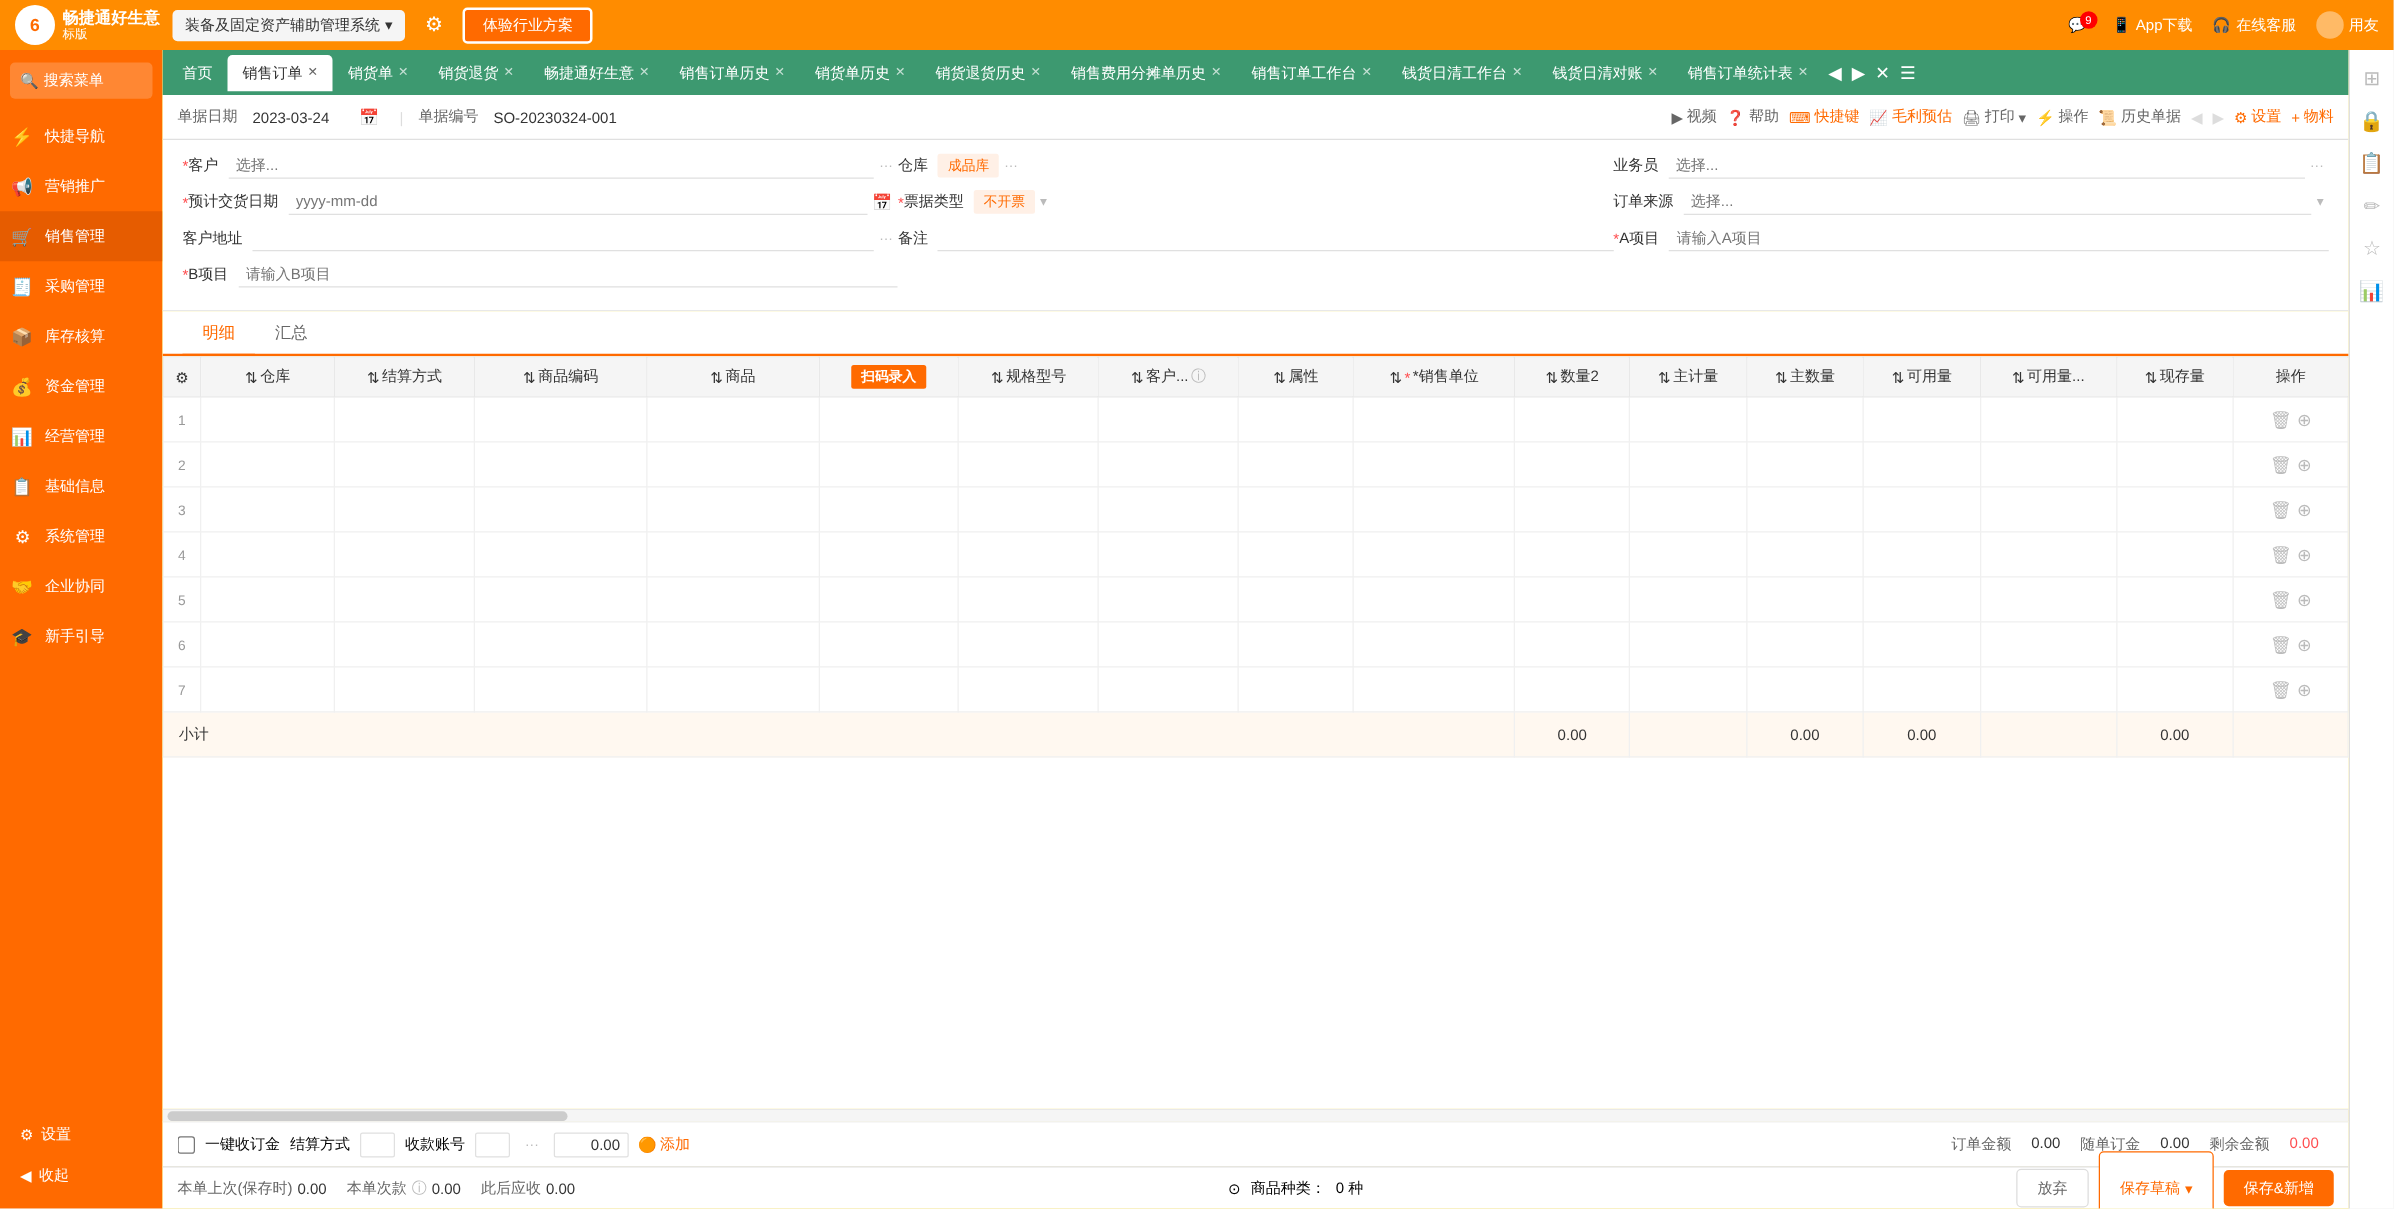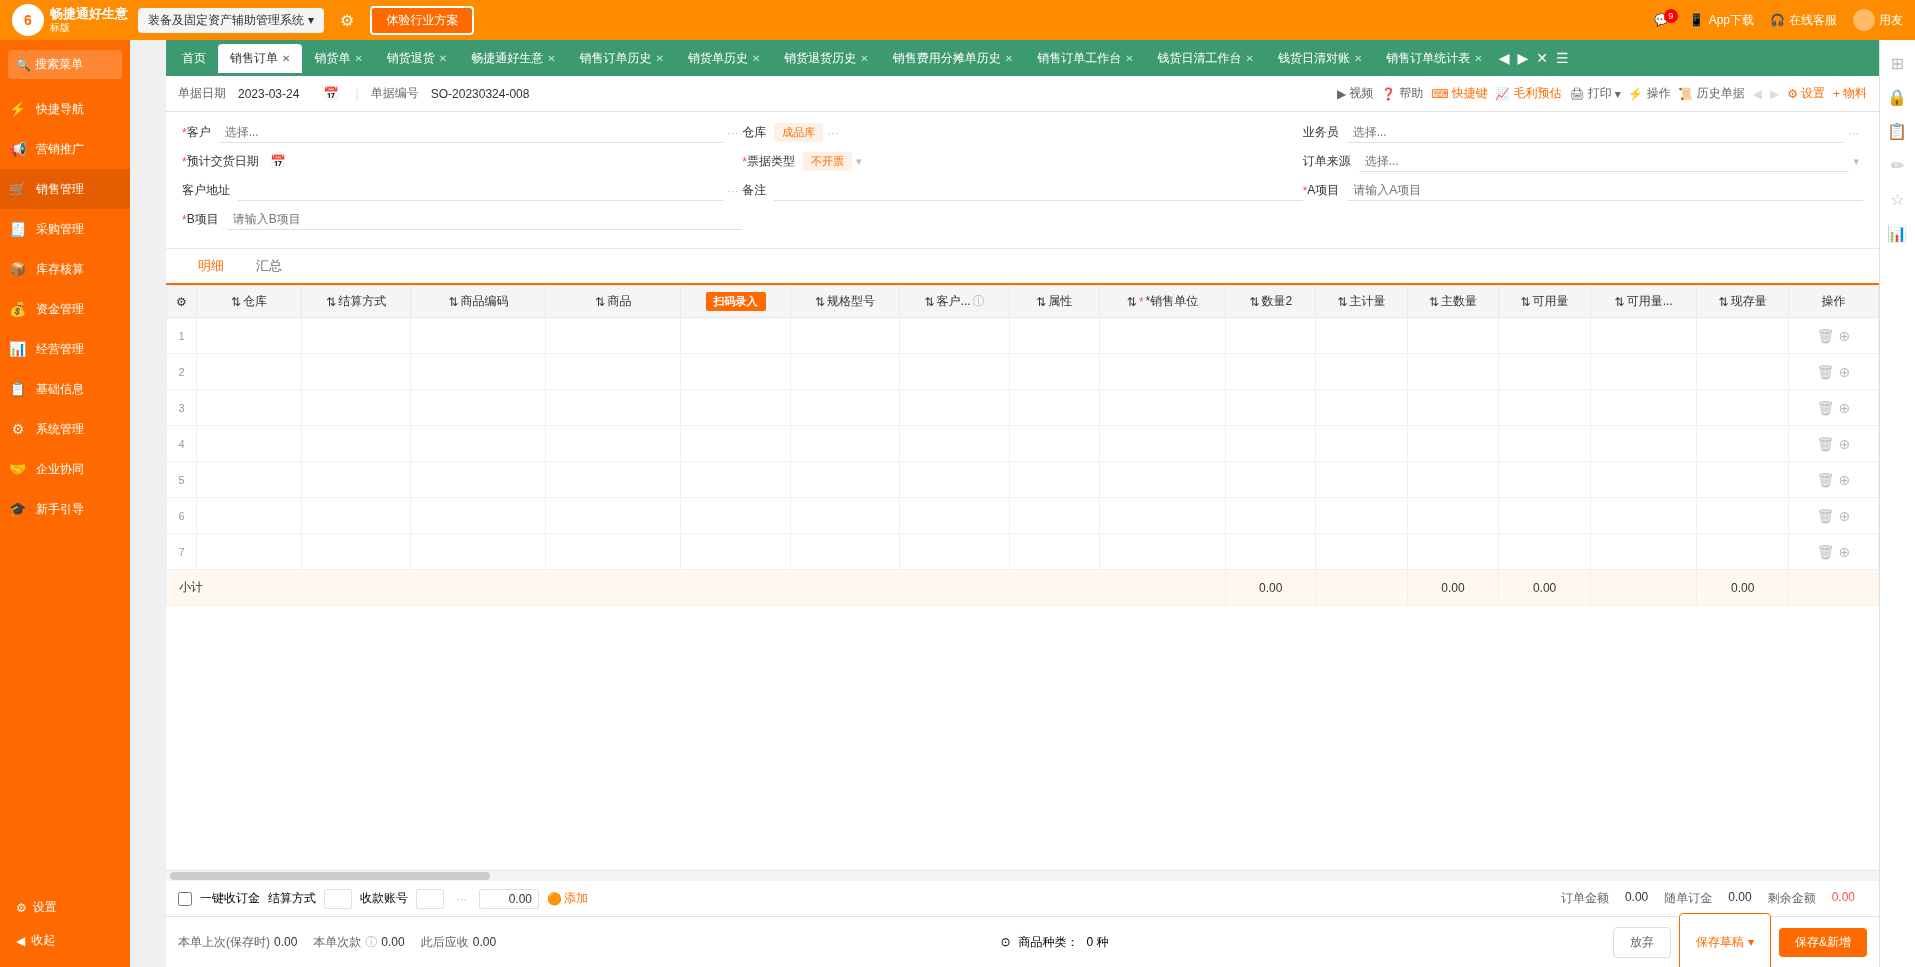--- a/index.html
+++ b/index.html
@@ -3,21 +3,21 @@
   <meta charset="utf-8">
   <style>
     * { box-sizing: border-box; margin: 0; padding: 0; }
     body { font-family: 'Microsoft YaHei', Arial, sans-serif; font-size: 12px; background: #f0f0f0; overflow: hidden; }
 
     
     .app-container { display: flex; flex-direction: column; height: 967px; width: 1915px; }
     .top-bar { height: 40px; background: #ff8c00; display: flex; align-items: center; padding: 0 12px; gap: 10px; flex-shrink: 0; }
     .main-layout { display: flex; flex: 1; overflow: hidden; }
     .sidebar { width: 130px; background: #ff6a00; flex-shrink: 0; display: flex; flex-direction: column; }
-    .content-area { flex: 1; display: flex; flex-direction: column; overflow: hidden; background: #fde047; margin-left: 36px; }
+    .content-area { flex: 1; display: flex; flex-direction: column; overflow: hidden; background: #fde047; }
 
     
     .logo-area { display: flex; align-items: center; gap: 6px; }
     .logo-icon { width: 32px; height: 32px; background: white; border-radius: 50%; display: flex; align-items: center; justify-content: center; color: #ff6a00; font-weight: bold; font-size: 14px; }
     .logo-text { color: white; font-size: 13px; font-weight: bold; line-height: 1.2; }
     .logo-sub { font-size: 10px; font-weight: normal; }
     .system-title { background: #f5f5f5; border-radius: 4px; padding: 4px 10px; font-size: 12px; color: #333; display: flex; align-items: center; gap: 4px; cursor: pointer; }
     .industry-btn { background: #ff6a00; border: 2px solid white; color: white; padding: 4px 14px; border-radius: 4px; font-size: 12px; cursor: pointer; }
     .top-right { margin-left: auto; display: flex; align-items: center; gap: 16px; color: white; font-size: 12px; }
     .top-right-item { display: flex; align-items: center; gap: 4px; cursor: pointer; }
@@ -75,21 +75,21 @@
     .th-sort { cursor: pointer; display: flex; align-items: center; justify-content: center; gap: 2px; }
     .th-required { color: #ff4d4f; }
     .scan-btn { background: #ff6a00; color: white; border: none; padding: 2px 8px; border-radius: 2px; font-size: 11px; cursor: pointer; font-weight: bold; }
     .row-num { color: #999; font-size: 11px; }
     .row-action { display: flex; align-items: center; justify-content: center; gap: 4px; }
     .row-action-btn { color: #bbb; cursor: pointer; font-size: 14px; }
     .subtotal-row td { background: #fff8f0; font-weight: 500; }
     .subtotal-val { color: #ff6a00; }
 
     
-    .bottom-bar { height: 51px; background: white; border-top: 1px solid #e0e0e0; display: flex; align-items: center; padding: 0 12px; gap: 16px; font-size: 12px; flex-shrink: 0; }
+    .bottom-bar { height: 34px; background: white; border-top: 1px solid #e0e0e0; display: flex; align-items: center; padding: 0 12px; gap: 16px; font-size: 12px; flex-shrink: 0; }
     .bottom-stat { display: flex; align-items: center; gap: 4px; color: #666; }
     .bottom-stat-val { color: #333; }
     .bottom-right { margin-left: auto; display: flex; align-items: center; gap: 8px; }
 
     
     .payment-row { height: 36px; background: white; border-top: 1px solid #f0f0f0; display: flex; align-items: center; padding: 0 12px; gap: 8px; font-size: 12px; flex-shrink: 0; }
     .payment-checkbox { width: 14px; height: 14px; cursor: pointer; }
     .payment-select { border: 1px solid #e0e0e0; border-radius: 2px; padding: 2px 20px 2px 6px; font-size: 12px; color: #999; appearance: none; background: white; cursor: pointer; }
     .payment-input { border: 1px solid #e0e0e0; border-radius: 2px; padding: 2px 6px; font-size: 12px; width: 60px; text-align: right; color: #333; }
     .add-btn { color: #ff6a00; cursor: pointer; display: flex; align-items: center; gap: 2px; }
@@ -302,21 +302,21 @@
       </div>
 
       <div class="toolbar">
         <span class="toolbar-label">单据日期</span>
         <div class="toolbar-date">
           <span class="toolbar-value">2023-03-24</span>
           <span class="form-calendar">📅</span>
         </div>
         <span class="toolbar-separator">|</span>
         <span class="toolbar-label">单据编号</span>
-        <span class="toolbar-value">SO-20230324-008</span>
+        <span class="toolbar-value">SO-20230324-001</span>
         <div class="toolbar-actions">
           <div class="toolbar-btn">
             <span>▶</span>
             <span>视频</span>
           </div>
           <div class="toolbar-btn">
             <span>❓</span>
             <span>帮助</span>
           </div>
           <div class="toolbar-btn orange">
@@ -371,20 +371,21 @@
             <span class="form-label">业务员</span>
             <input class="form-input" placeholder="选择..." style="">
             <span class="form-more">···</span>
           </div>
         </div>
 
         <div class="form-row">
           <div class="form-field" style="flex:1.5">
             <span class="required-star">*</span>
             <span class="form-label">预计交货日期</span>
+            <input class="form-input" placeholder="yyyy-mm-dd" style="">
             <span class="form-calendar">📅</span>
           </div>
           <div class="form-field" style="flex:1.5">
             <span class="required-star">*</span>
             <span class="form-label">票据类型</span>
             <span class="form-tag">不开票</span>
             <span class="form-select-arrow">▾</span>
           </div>
           <div class="form-field" style="flex:1.5">
             <span class="form-label">订单来源</span>

